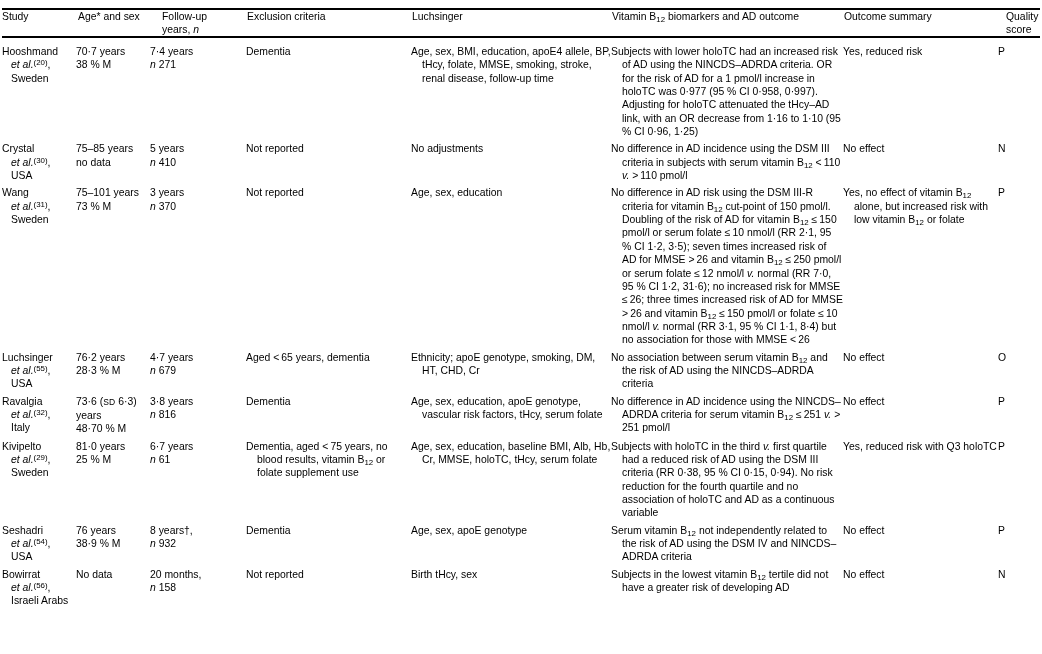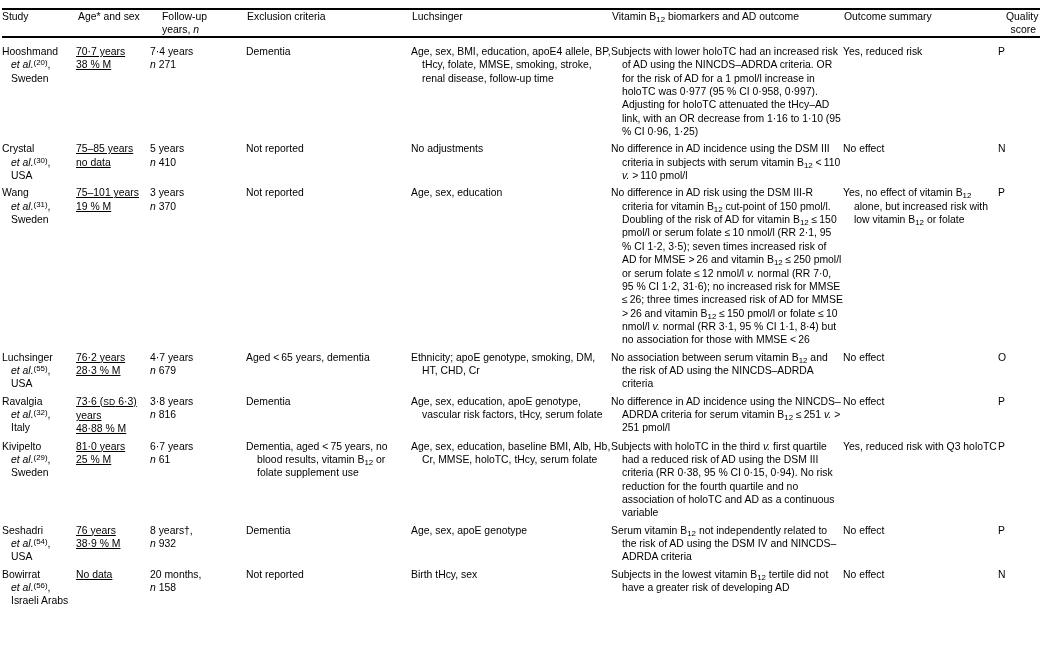--- a/index.html
+++ b/index.html
@@ -62,30 +62,30 @@
     padding-bottom: 6px;
     vertical-align: bottom;
     height: 28px;
   }
   thead th.h-age    { padding-left: 2px; }
   thead th.h-follow { padding-left: 4px; }
   thead th.h-excl   { padding-left: 1px; margin-left: 36px; }
   thead th.h-adj    { padding-left: 1px; }
   thead th.h-biom   { padding-left: 1px; }
   thead th.h-out    { padding-left: 1px; }
-  thead th.h-qual   { text-align: right; padding-right: 4px; }
+  thead th.h-qual   { padding-right: 4px; }
   .hdr-lines { display: block; }
   .hdr-lines span { display: block; padding-left: 8px; }
 
   
   tbody tr:first-child td { padding-top: 7px; }
 
   
   td.study     { padding-right: 4px; margin-left: 35px; }
-  td.age       { text-align: right; padding-right: 16px; text-decoration: underline; }
+  td.age       { text-align: right; padding-right: 16px; }
   td.follow    { text-align: right; padding-right: 30px; margin-left: 43px; }
   td.excl      { padding-right: 8px; }
   td.adj       { padding-right: 8px; }
   td.biom      { padding-right: 10px; }
   td.out       { padding-right: 8px; }
   td.qual      { text-align: right; padding-right: 4px; }
 
   
   .hang {
     padding-left: 11px;
@@ -217,21 +217,21 @@
           <td class="qual">
             <div>N</div>
           </td>
         </tr>
         <tr class="grp">
           <td class="study">
             <div class="hang-study"><span>Wang</span><br><i>et al.</i><sup>(31)</sup>,<br><span>Sweden</span></div>
           </td>
           <td class="age">
             <div>75–101 years</div>
-            <div>19 % M</div>
+            <div>73 % M</div>
           </td>
           <td class="follow">
             <div>3 years</div>
             <div><i>n</i> 370</div>
           </td>
           <td class="excl">
             <div class="hang">Not reported</div>
           </td>
           <td class="adj">
             <div class="hang">Age, sex, education</div>
@@ -273,21 +273,21 @@
           <td class="qual">
             <div>O</div>
           </td>
         </tr>
         <tr class="grp">
           <td class="study">
             <div class="hang-study"><span>Ravalgia</span><br><i>et al.</i><sup>(32)</sup>,<br><span>Italy</span></div>
           </td>
           <td class="age">
             <div>73·6 (<span class="smallcaps">SD</span> 6·3) years</div>
-            <div>48·88 % M</div>
+            <div>48·70 % M</div>
           </td>
           <td class="follow">
             <div>3·8 years</div>
             <div><i>n</i> 816</div>
           </td>
           <td class="excl">
             <div class="hang">Dementia</div>
           </td>
           <td class="adj">
             <div class="hang">Age, sex, education, apoE genotype, vascular risk factors, tHcy, serum folate</div>

